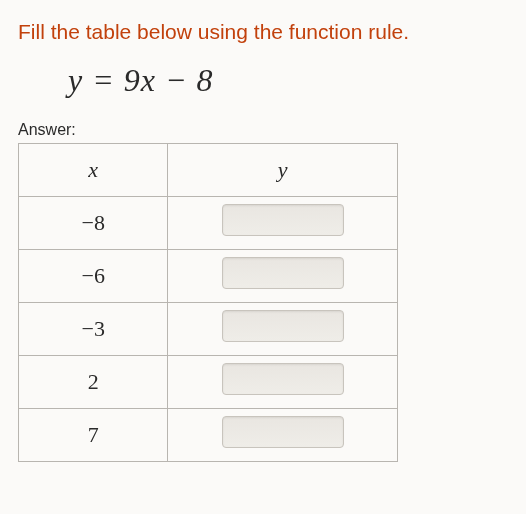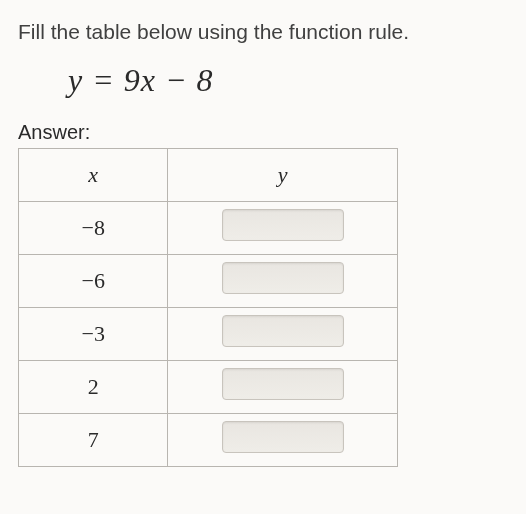--- a/index.html
+++ b/index.html
@@ -8,32 +8,32 @@
       font-family: 'Segoe UI', Arial, sans-serif;
       background: #fbfaf8;
       color: #2a2a2a;
       width: 526px;
       height: 514px;
       box-sizing: border-box;
     }
     .instruction {
       font-size: 21px;
       margin-bottom: 18px;
-      color: #404040;
+      color: #c2410c;
     }
     .equation {
       font-family: 'Cambria Math', 'Times New Roman', serif;
       font-size: 32px;
       font-style: italic;
       margin-left: 50px;
       margin-bottom: 22px;
       letter-spacing: 1px;
     }
     .answer-label {
-      font-size: 20px;
+      font-size: 16px;
       margin-bottom: 4px;
     }
     .worksheet-table {
       border-collapse: collapse;
       width: 380px;
     }
     .worksheet-table td {
       border: 1px solid #b8b5b0;
       height: 52px;
       text-align: center;

